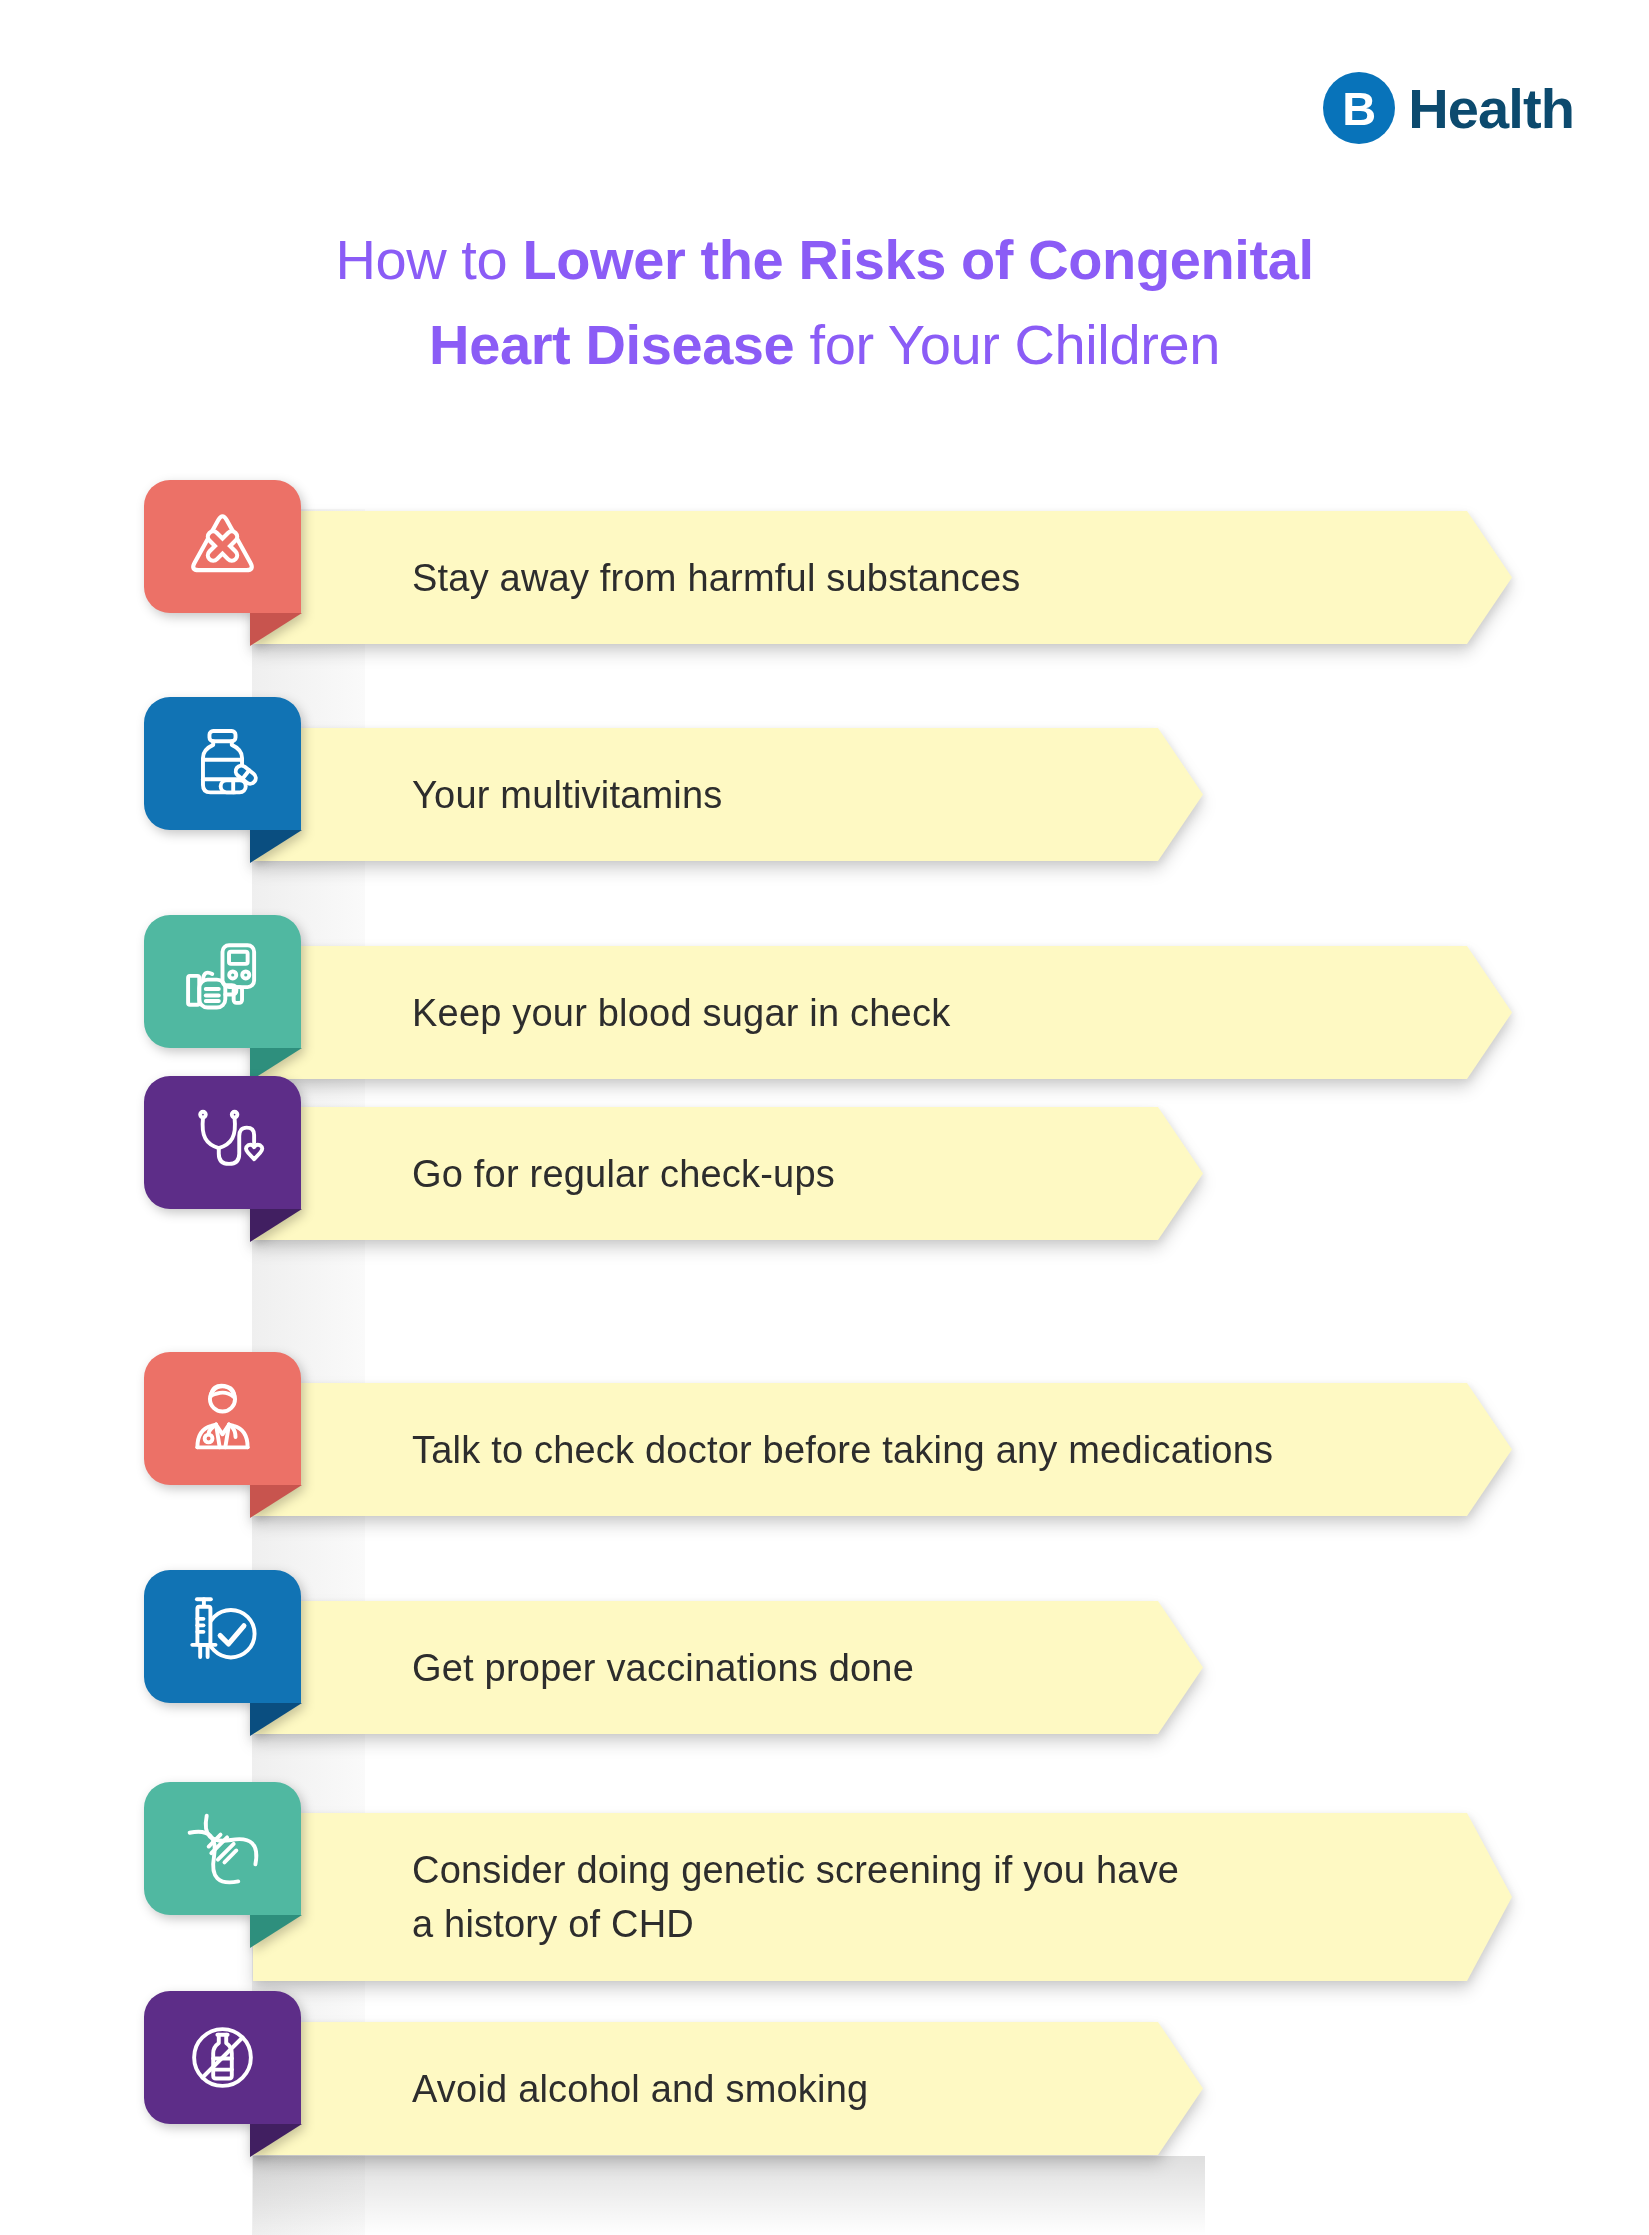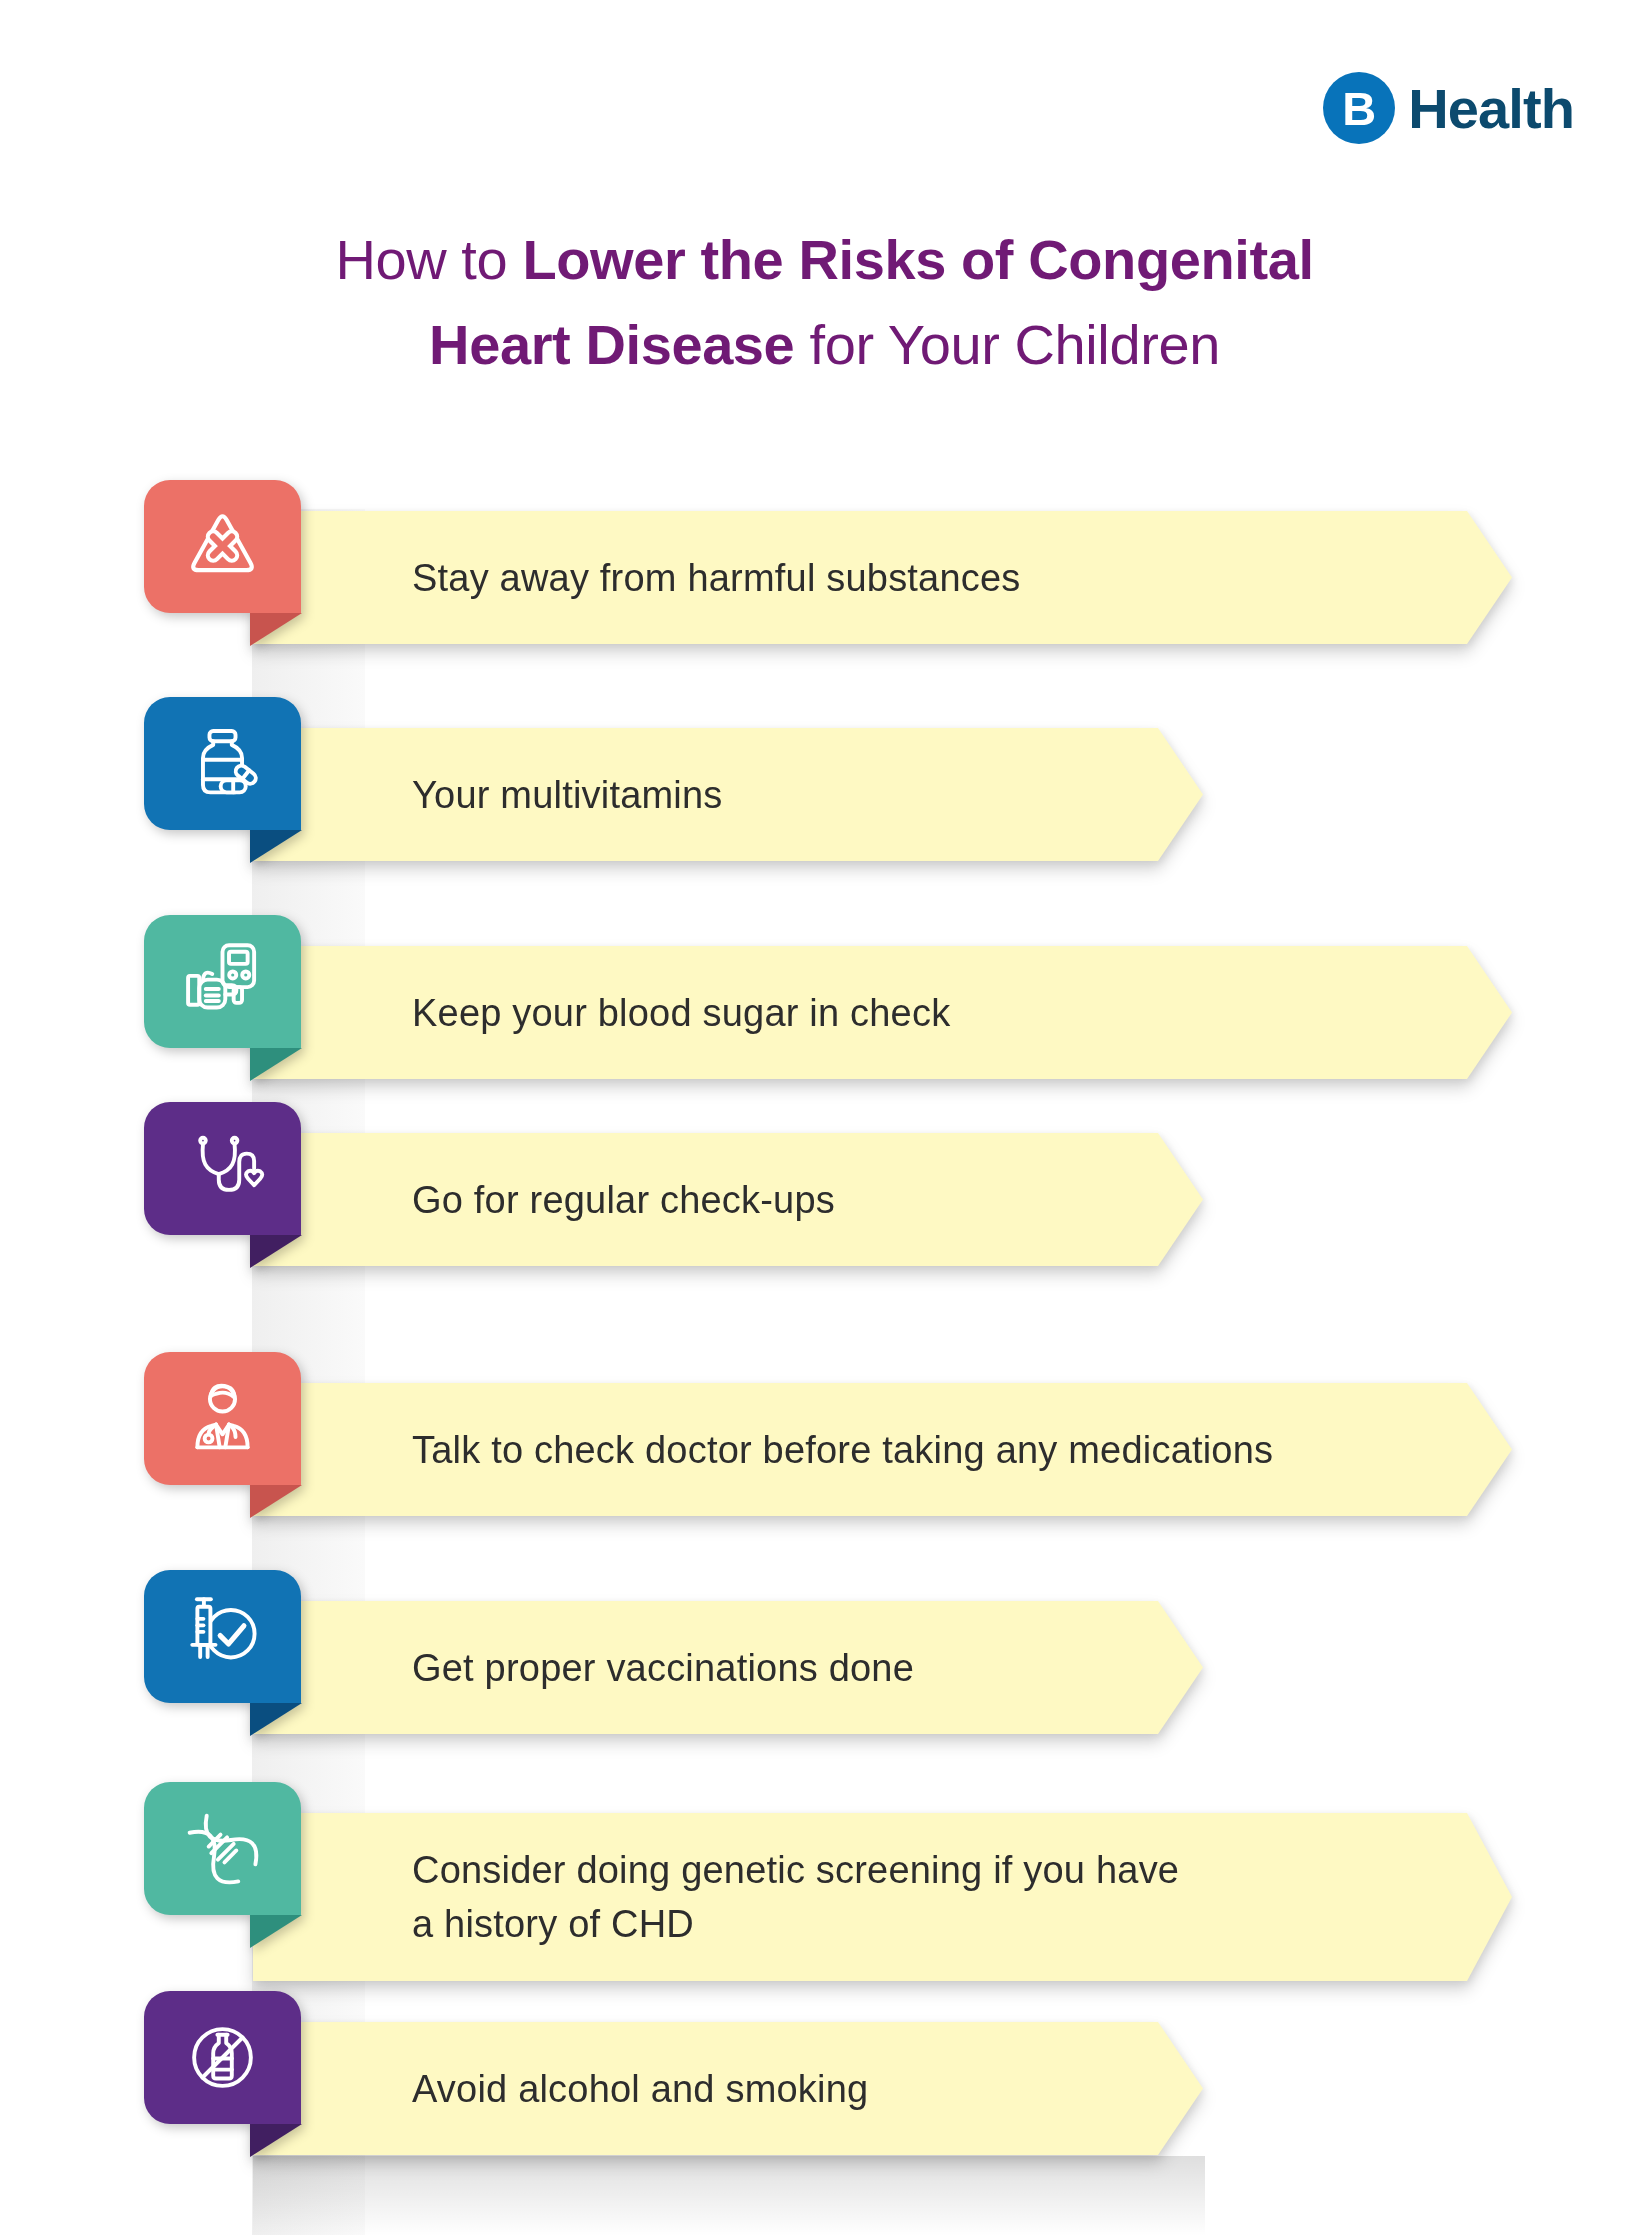--- a/index.html
+++ b/index.html
@@ -71,21 +71,21 @@
 </head>
 <body>
 
 <div class="page">
 
   <div class="logo">
     <div class="logo-circle" style="background: rgb(8, 115, 186);">B</div>
     <div class="logo-text" style="color: #0c4a6e;">Health</div>
   </div>
 
-  <div class="title" style="color: #701a75;">
+  <div class="title" style="color: #8b5cf6;">
     <span>How to </span><b>Lower the Risks of Congenital</b><br>
     <b>Heart Disease</b><span> for Your Children</span>
   </div>
 
   <div class="ribbon"></div>
 
   <div id="rows-root">
   <div class="row" style="top: 480px;">
     <div class="banner-wrap">
       <div class="banner long">
@@ -155,21 +155,21 @@
     <line x1="32" y1="58" x2="46" y2="58"></line>
     <line x1="32" y1="65" x2="46" y2="65"></line>
     <line x1="32" y1="71" x2="46" y2="71"></line>
   </svg>
             </span>
       </div>
       <div class="tail" style="background: rgb(46, 143, 125);"></div>
     </div>
   </div>
 
-  <div class="row" style="top: 1102px;">
+  <div class="row" style="top: 1076px;">
     <div class="banner-wrap">
       <div class="banner short">
             <div class="banner-label">Go for regular check-ups</div>
           </div>
     </div>
     <div class="tile-wrap">
       <div class="tile" style="background: rgb(93, 45, 136);">
         <span class="icon">
               <svg width="93" height="93" viewBox="0 0 100 100" fill="none" stroke="#fff" stroke-width="4.2" stroke-linecap="round" stroke-linejoin="round">
     <path d="M29 24 C27 43 32 52 46 56 C60 52 65 43 63 24"></path>

